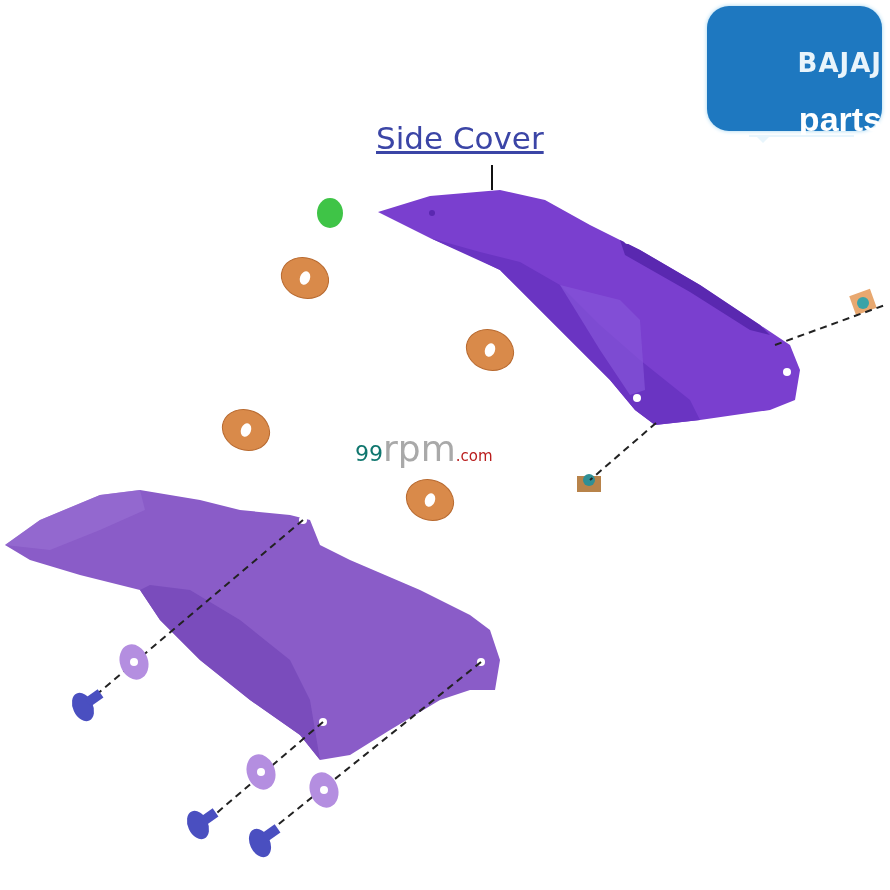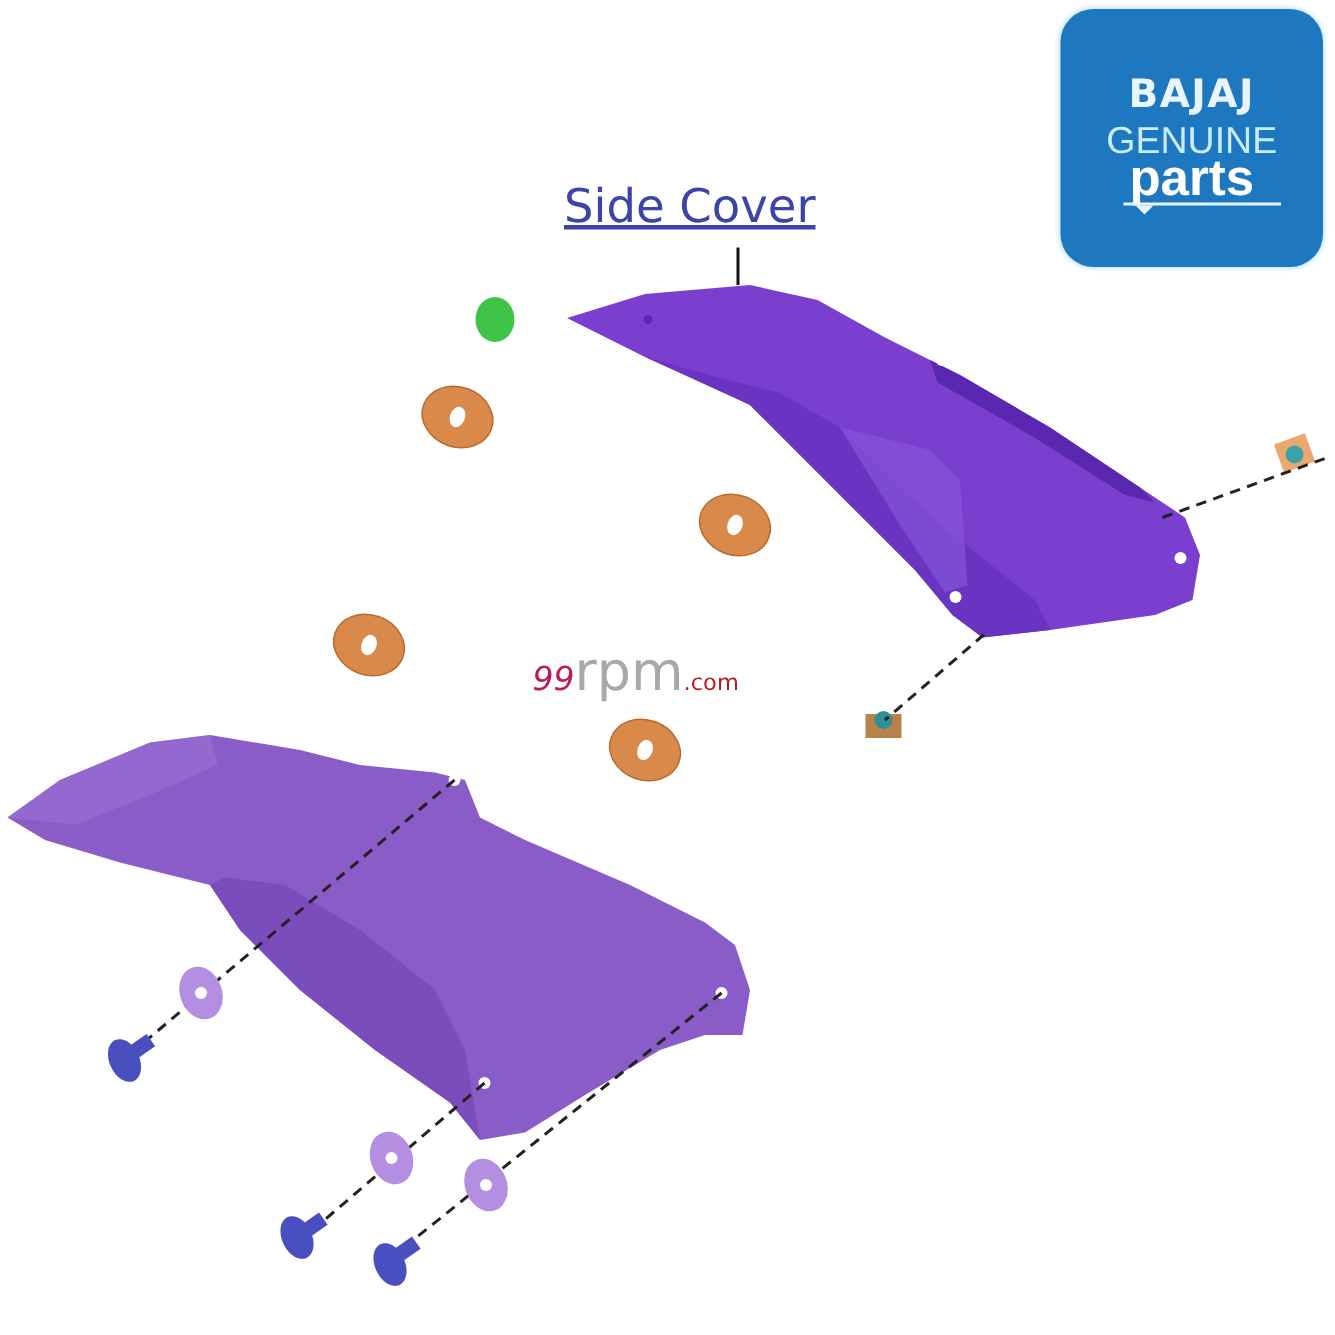--- a/index.html
+++ b/index.html
@@ -1,31 +1,31 @@
 <!DOCTYPE html>
 <html><head>
 <meta charset="utf-8">
 <style>
   html, body { margin: 0; padding: 0; background: #ffffff; }
   body { width: 890px; height: 890px; position: relative; overflow: hidden; font-family: "Liberation Sans", sans-serif; }
   #diagram { position: absolute; left: 0; top: 0; width: 890px; height: 890px; }
   .logo {
-    position: absolute; left: 707px; top: 6px; width: 175px; height: 172px;
+    position: absolute; left: 707px; top: 6px; width: 175px; height: 125px;
     background: #1e78c0; border-radius: 22px;
     box-shadow: 0 0 4px #9fd3ef;
-    color: #ffffff; text-align: center;
+    color: #ffffff; text-align: right;
   }
   .logo .brand { position: absolute; left: 0; right: 0; top: 42px; font-family: "DejaVu Sans", sans-serif; font-weight: bold; font-size: 26px; letter-spacing: 1px; color: #e9f4fb; }
   .logo .genuine { position: absolute; left: 0; right: 0; top: 74px; font-size: 25px; color: #c9ecfb; }
   .logo .parts { position: absolute; left: 0; right: 0; top: 94px; font-weight: bold; font-size: 34px; color: #ffffff; }
   .logo .underline { position: absolute; left: 42px; right: 28px; top: 129px; height: 2px; background: #e8f5fc; }
   .logo .arrow { position: absolute; left: 50px; top: 131px; width: 0; height: 0; border-left: 6px solid transparent; border-right: 6px solid transparent; border-top: 6px solid #e8f5fc; }
   .title { position: absolute; left: 376px; top: 120px; font-family: "DejaVu Sans", sans-serif; font-size: 31px; color: #3b45a6; letter-spacing: 0px; text-decoration: underline; }
   .watermark { position: absolute; left: 355px; top: 428px; font-family: "DejaVu Sans", sans-serif; font-size: 22px; }
-  .watermark .wm-num { color: #be185d; font-style: italic; }
+  .watermark .wm-num { color: #0f766e; }
   .watermark .wm-main { color: #a9a9a9; font-size: 36px; }
   .watermark .wm-dom { color: #b91c1c; font-size: 15px; }
 </style>
 </head>
 <body>
 
 <svg id="diagram" viewBox="0 0 890 890" xmlns="http://www.w3.org/2000/svg">
 
   <line x1="492" y1="165" x2="492" y2="190" stroke="#111" stroke-width="2"></line>
 
@@ -97,21 +97,20 @@
     <rect x="201" y="812" width="16" height="10" transform="rotate(-35 209 817)"></rect>
     <ellipse cx="260" cy="843" rx="10" ry="15" transform="rotate(-25 260 843)"></ellipse>
     <rect x="263" y="828" width="16" height="10" transform="rotate(-35 271 833)"></rect>
   </g>
 </svg>
 
 <div class="title">Side Cover</div>
 
 <div class="logo">
   <div class="brand">BAJAJ</div>
-  <div class="genuine">GENUINE</div>
   <div class="parts">parts</div>
   <div class="underline"></div>
   <div class="arrow"></div>
 </div>
 
 <div class="watermark">
   <span class="wm-num">99</span><span class="wm-main">rpm</span><span class="wm-dom">.com</span>
 </div>
 
 </body></html>

